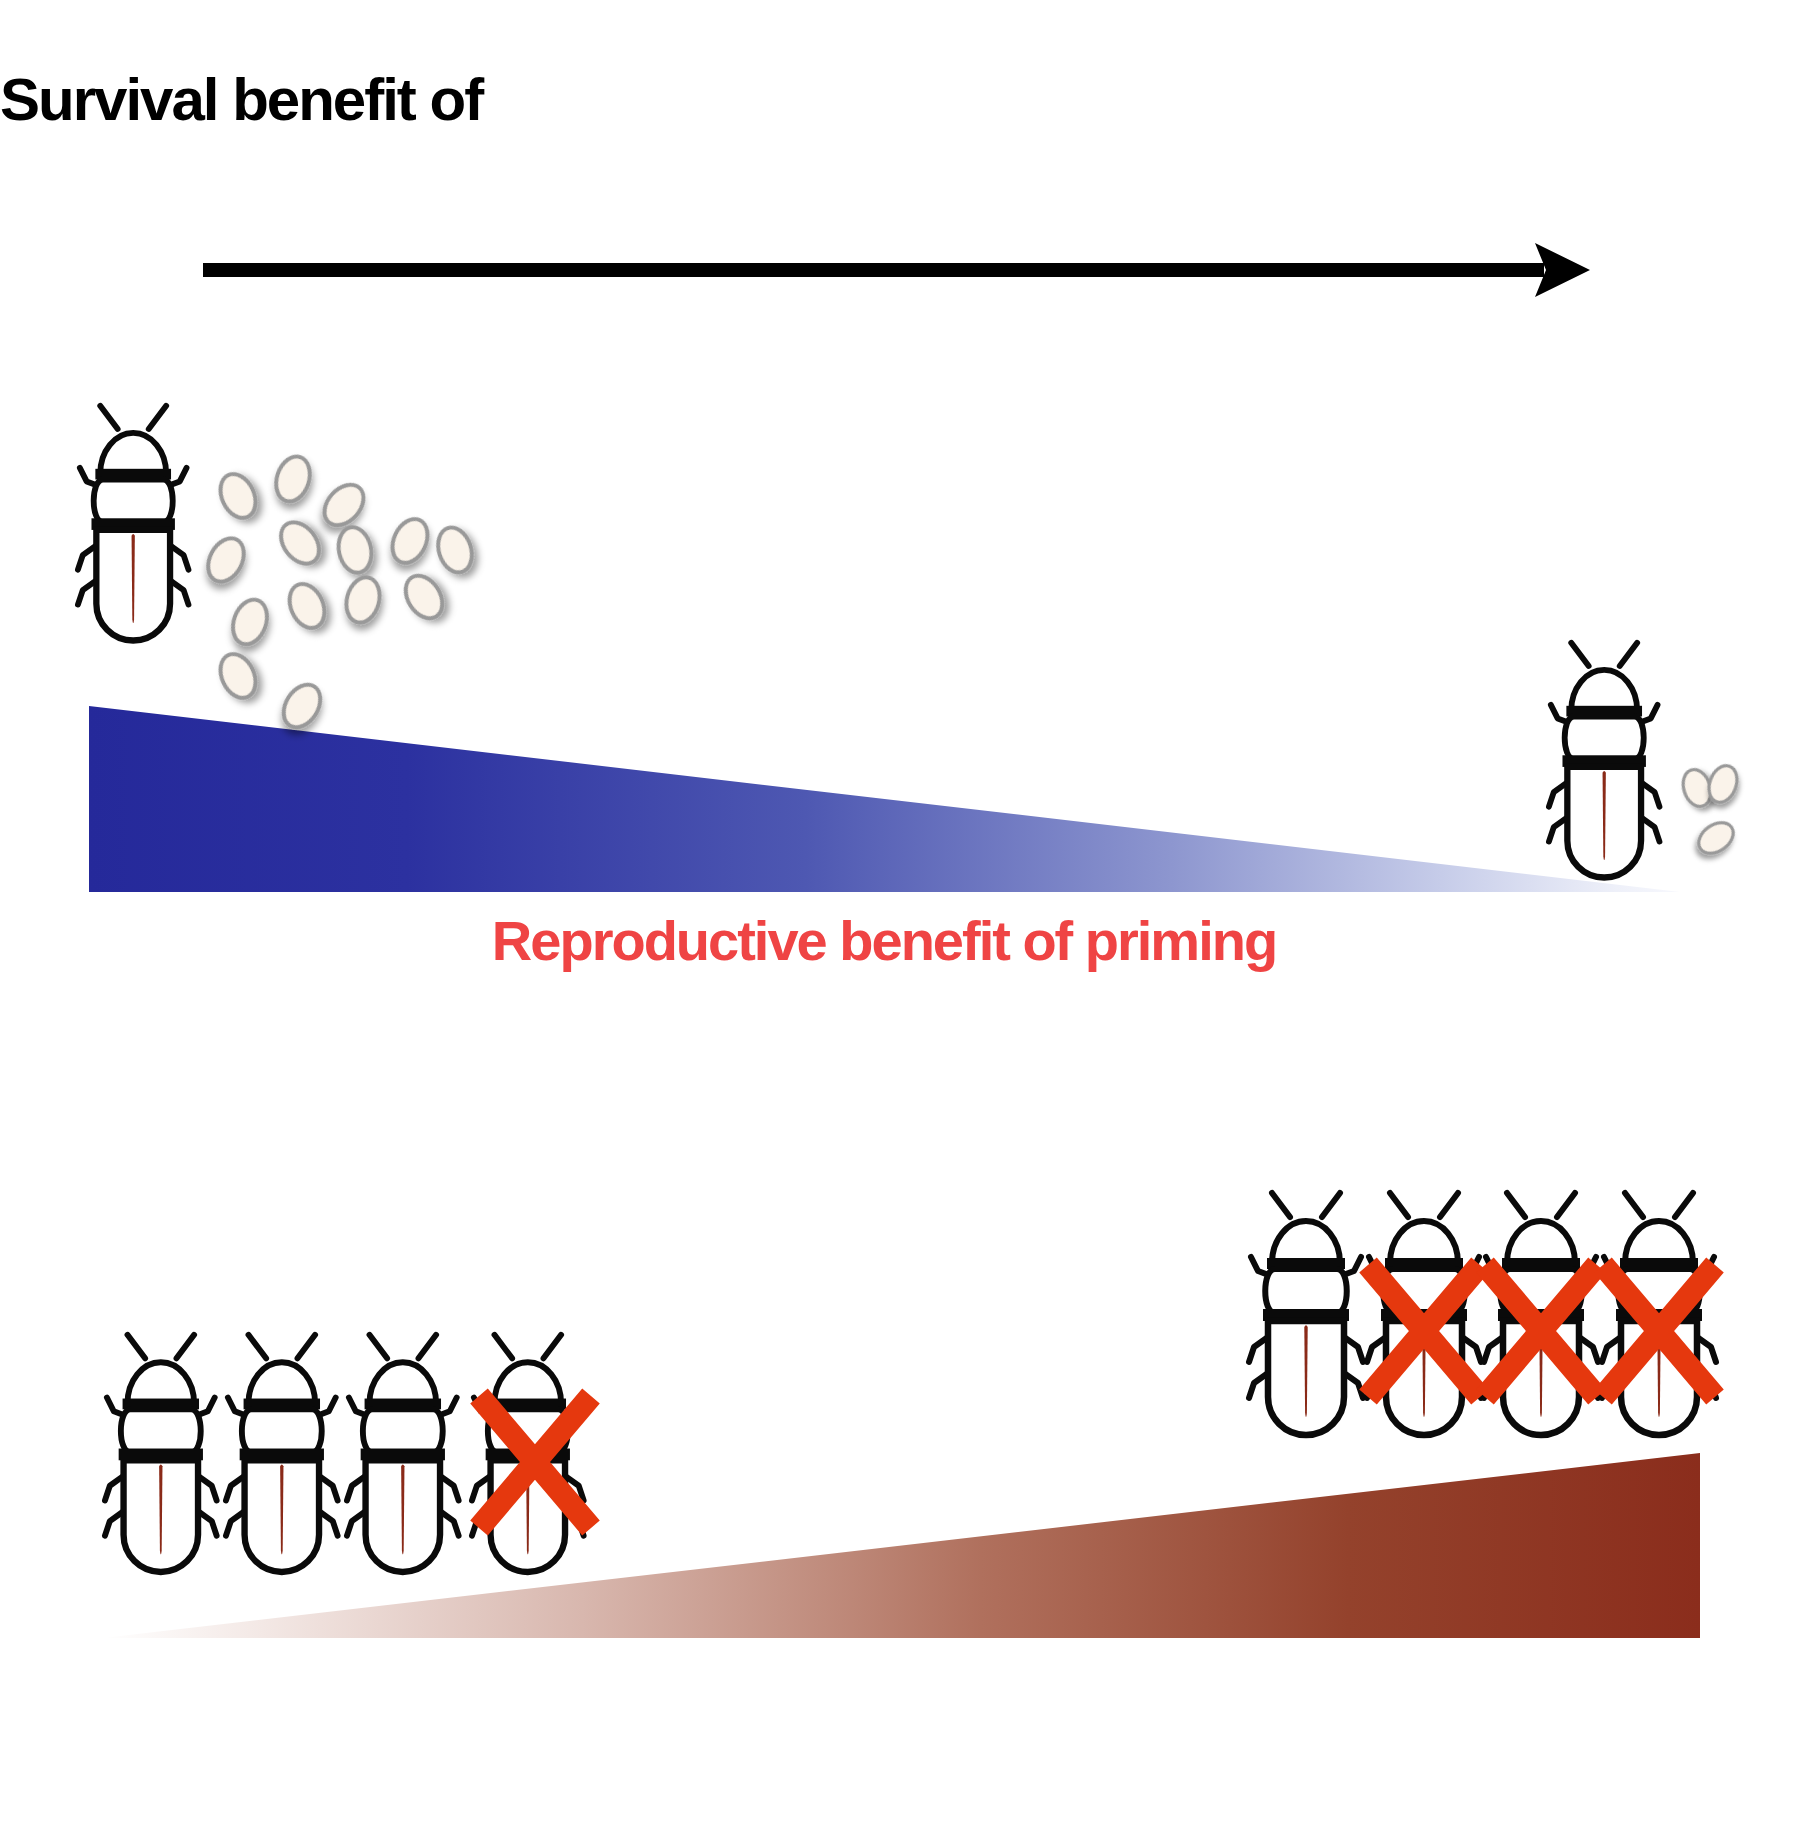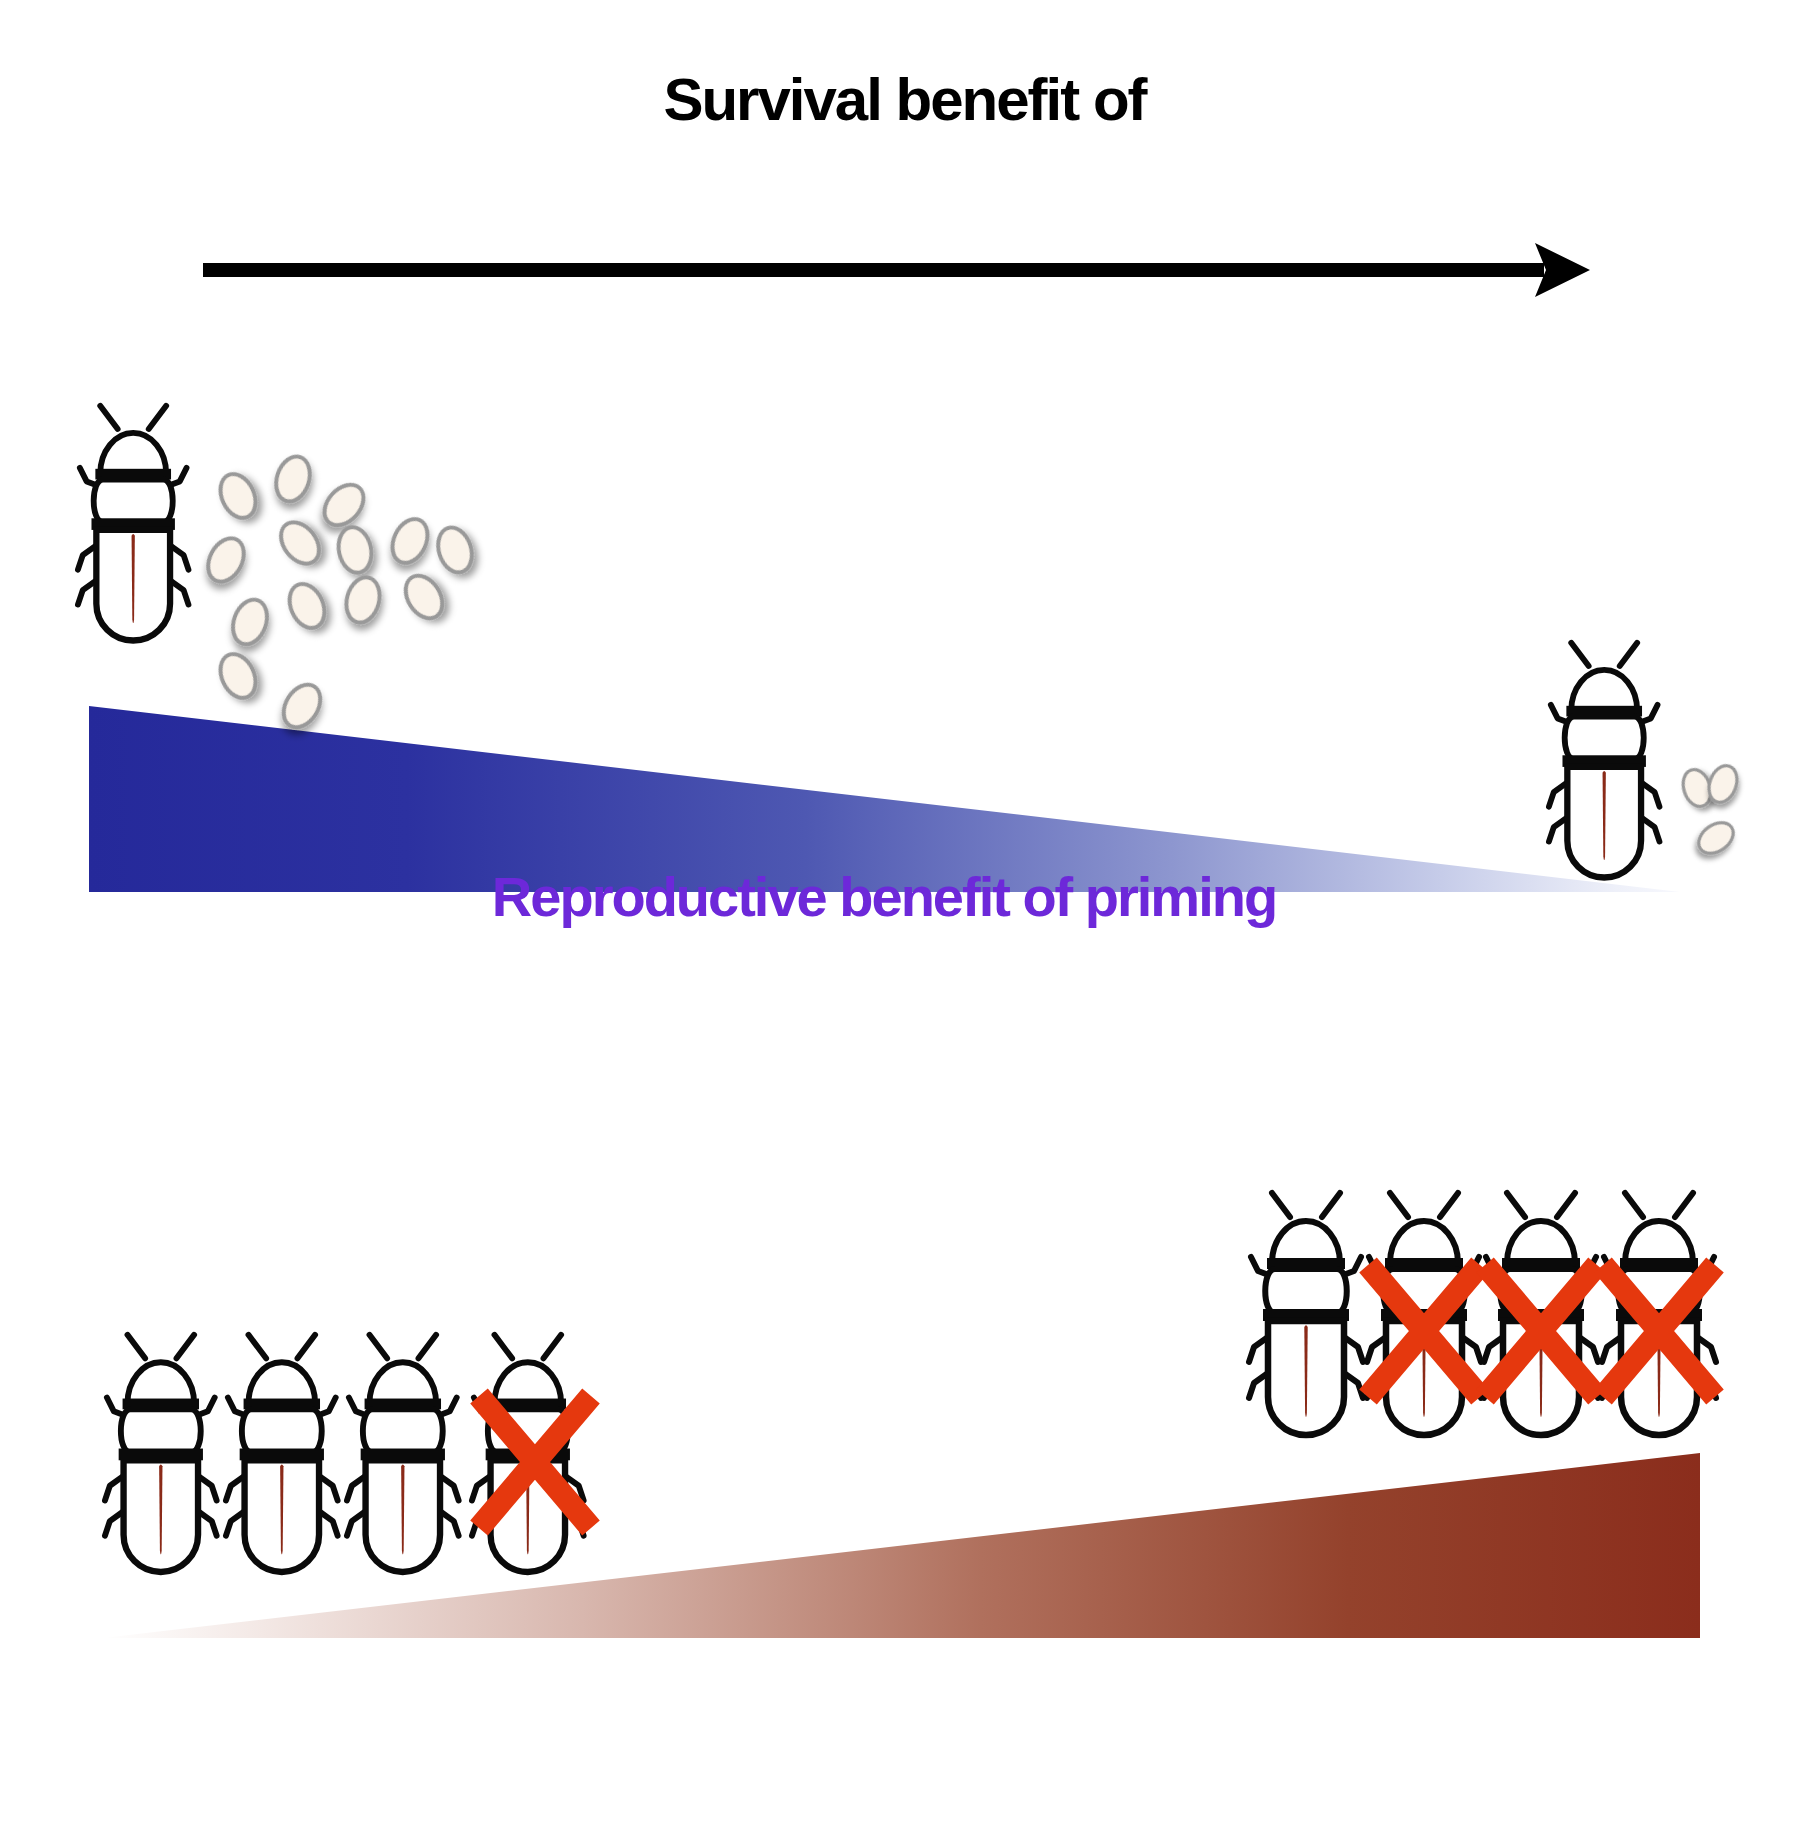--- a/index.html
+++ b/index.html
@@ -7,28 +7,27 @@
     position:relative;
     width:1809px;height:1824px;
     background:#ffffff;
     overflow:hidden;
     font-family:"Liberation Sans", sans-serif;
   }
   #scene{position:absolute;left:0;top:0;width:1809px;height:1824px;}
   .caption{position:absolute;white-space:nowrap;}
   #title{
     left:0;right:0;top:58px;
-    text-align:center;
     font-size:60px;font-weight:700;line-height:84px;
     letter-spacing:-2px;color:#000000;
   }
   #blue-label{
-    left:884px;top:864px;transform:translateX(-50%);
+    left:884px;top:908px;transform:translateX(-50%);
     font-size:56px;font-weight:600;letter-spacing:-2px;
-    color:#6d28d9;
+    color:#ef4444;
   }
   #red-label{
     left:901px;top:1672px;transform:translateX(-50%);
     font-size:56px;font-weight:600;letter-spacing:-2px;
     color:#8b2418;
   }
 </style>
 </head>
 <body>
 

